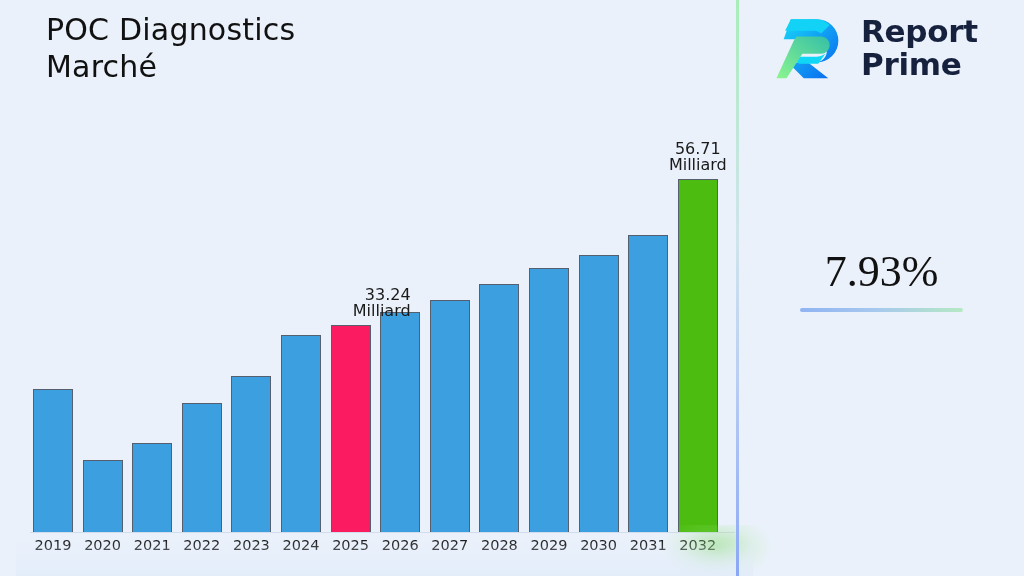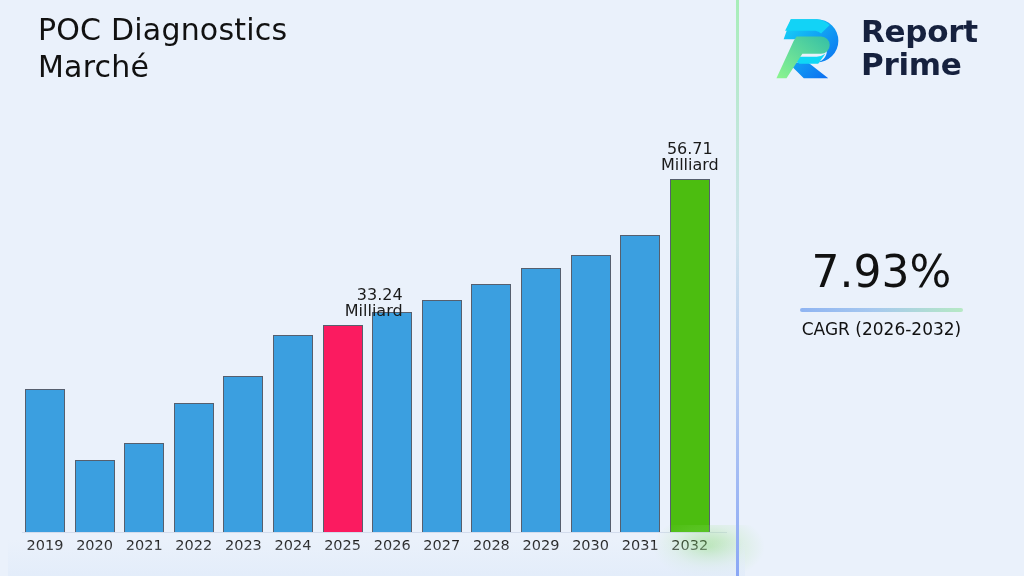--- a/index.html
+++ b/index.html
@@ -6,21 +6,21 @@
   html,body { width:1024px; height:576px; }
   body {
     font-family:"DejaVu Sans","Liberation Sans",sans-serif;
     background:#eaf1fb;
     position:relative;
     overflow:hidden;
   }
   #stage { position:absolute; inset:0; width:1024px; height:576px; background:#eaf1fb; }
 
   
-  #chart-panel { position:absolute; left:8px; top:0; width:737px; height:576px; }
+  #chart-panel { position:absolute; left:16px; top:0; width:737px; height:576px; }
 
   #chart-title {
     position:absolute; left:30px; top:11px;
     font-size:30px; line-height:37px; color:#111; font-weight:400;
     white-space:pre-line; letter-spacing:.2px;
   }
 
   
   #plot-area { position:absolute; left:0; top:0; width:737px; height:576px; }
   #axis-line {
@@ -76,21 +76,21 @@
   #logo-row {
     position:absolute; left:36px; top:12px;
     display:flex; align-items:center; gap:14px;
   }
   #logo-mark { width:72px; height:72px; flex:0 0 72px; }
   #logo-text {
     font-size:31px; font-weight:700; line-height:33px;
     color:#16213e; letter-spacing:-.3px; white-space:pre-line;
   }
 
-  #cagr-block { position:absolute; left:0; top:246px; width:285px; text-align:center; }
+  #cagr-block { position:absolute; left:0; top:246px; width:285px; text-align:center;font-family:Liberation Serif, serif; }
   #cagr-value { font-size:44px; color:#111; line-height:52px; font-weight:400; }
   #cagr-rule {
     width:163px; height:4px; margin:10px auto 6px auto;
     background:linear-gradient(90deg,#8fb4f2 0%,#a6c8ef 45%,#b6e9c4 100%);
     border-radius:2px;
   }
   #cagr-label { font-size:17px; color:#111; line-height:22px; }
 </style>
 </head>
 <body>
@@ -173,17 +173,16 @@
           <path d="M30 34 H64 A12 12 0 0 1 64 58 H38 L16 92 H2 L26 40 Z" fill="url(#gGreen)"></path>
         </svg>
       </span>
       <span id="logo-text">Report
 Prime</span>
     </div>
 
     <div id="cagr-block">
       <div id="cagr-value">7.93%</div>
       <div id="cagr-rule"></div>
-      <div id="cagr-label">CAGR (2026-2032)</div>
     </div>
 
   </div>
 </div>
 
 </body></html>

